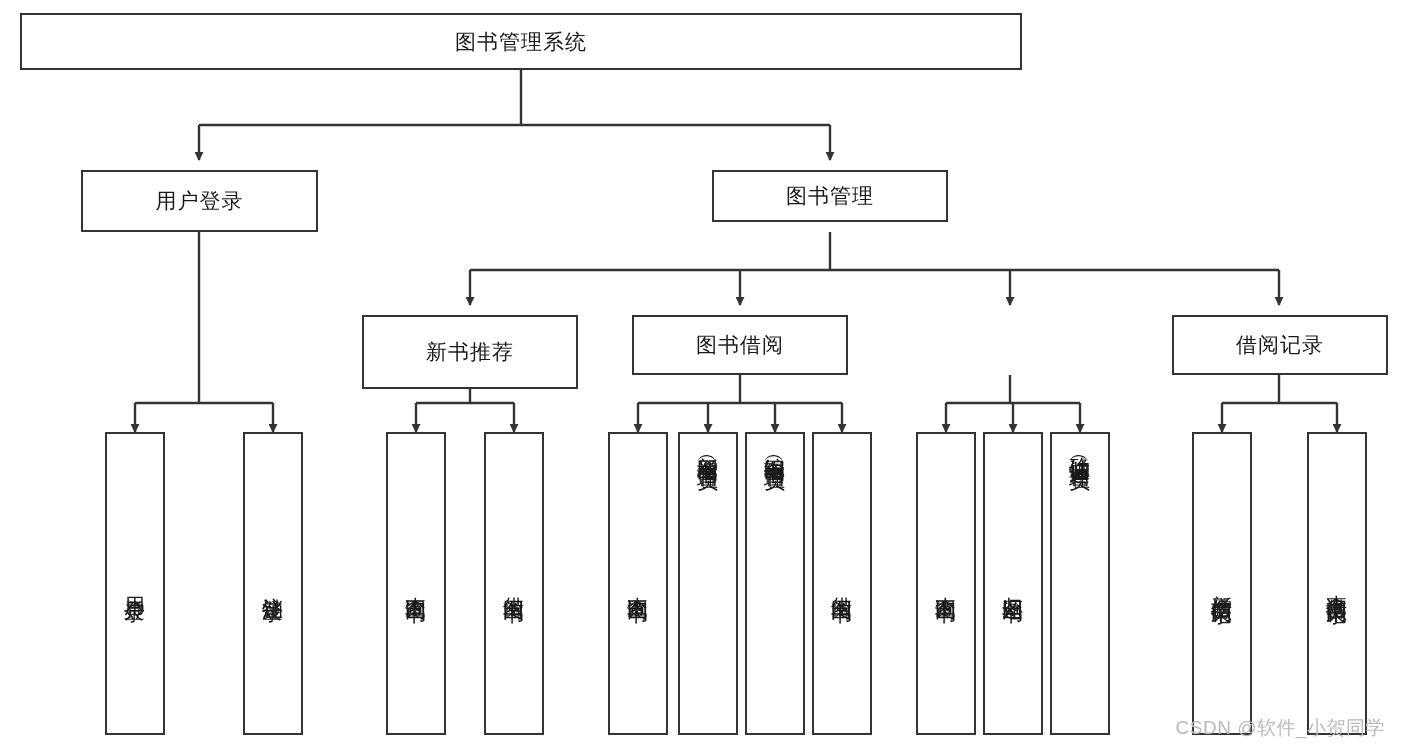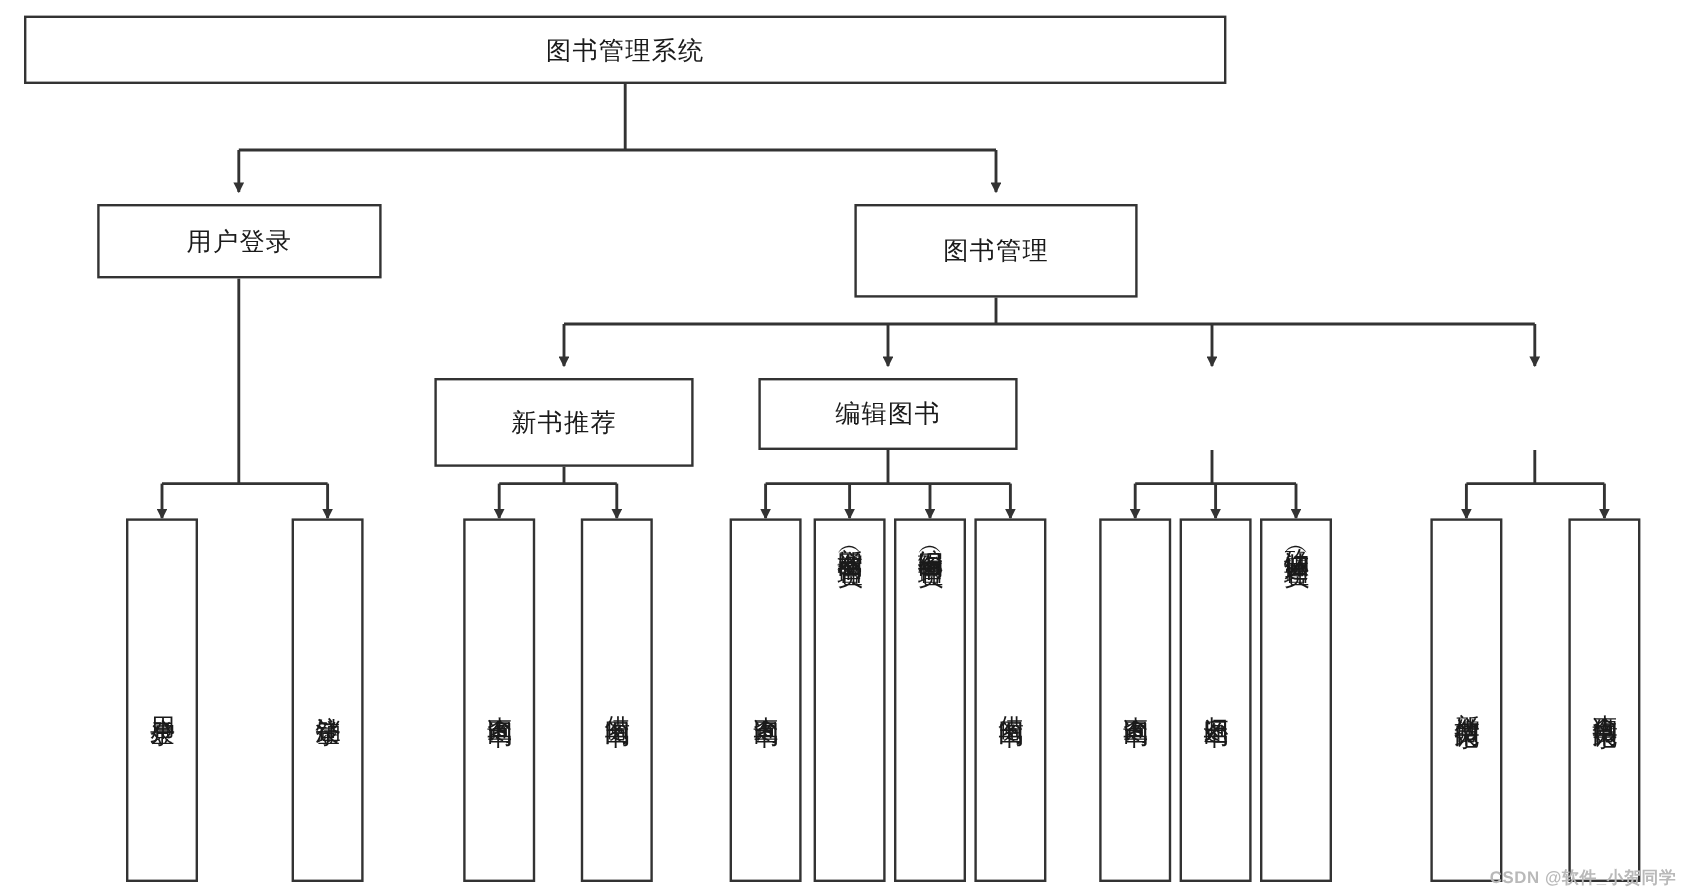--- a/index.html
+++ b/index.html
@@ -49,27 +49,26 @@
   svg.edges {
     position: absolute;
     left: 0;
     top: 0;
     width: 1405px;
     height: 747px;
     pointer-events: none;
   }
   .watermark {
     position: absolute;
-    right: 8px;
+    right: 20px;
     bottom: 6px;
-    font-size: 14px;
+    font-size: 19px;
     color: #b9b9b9;
     white-space: nowrap;
     letter-spacing: 0.5px;
-    font-weight: bold;
   }
 </style>
 </head>
 <body>
 
 <div id="canvas">
 
   <svg class="edges" viewBox="0 0 1405 747" xmlns="http://www.w3.org/2000/svg">
     <defs>
       <marker id="arrow" markerWidth="9" markerHeight="9" refX="8" refY="4.5" orient="auto" markerUnits="userSpaceOnUse">
@@ -123,29 +122,32 @@
     </g>
   </svg>
 
   <div class="node node-h" style="left:20px; top:13px; width:1002px; height:57px;">
     <span>图书管理系统</span>
   </div>
 
   <div class="node node-h" style="left:81px; top:170px; width:237px; height:62px;">
     <span>用户登录</span>
   </div>
-  <div class="node node-h" style="left:712px; top:170px; width:236px; height:78px;">
+  <div class="node node-h" style="left:712px; top:170px; width:236px; height:52px;">
     <span>图书管理</span>
   </div>
 
   <div class="node node-h" style="left:362px; top:315px; width:216px; height:74px;">
     <span>新书推荐</span>
   </div>
   <div class="node node-h" style="left:632px; top:315px; width:216px; height:60px;">
-    <span>编辑图书</span>
+    <span>图书借阅</span>
+  </div>
+  <div class="node node-h" style="left:1172px; top:315px; width:216px; height:60px;">
+    <span>借阅记录</span>
   </div>
 
   <div class="node node-v center" style="left:105px; top:432px; width:60px; height:303px;">
     <span>用户登录</span>
   </div>
   <div class="node node-v center" style="left:243px; top:432px; width:60px; height:303px;">
     <span>注销登录</span>
   </div>
 
   <div class="node node-v center" style="left:386px; top:432px; width:60px; height:303px;">

